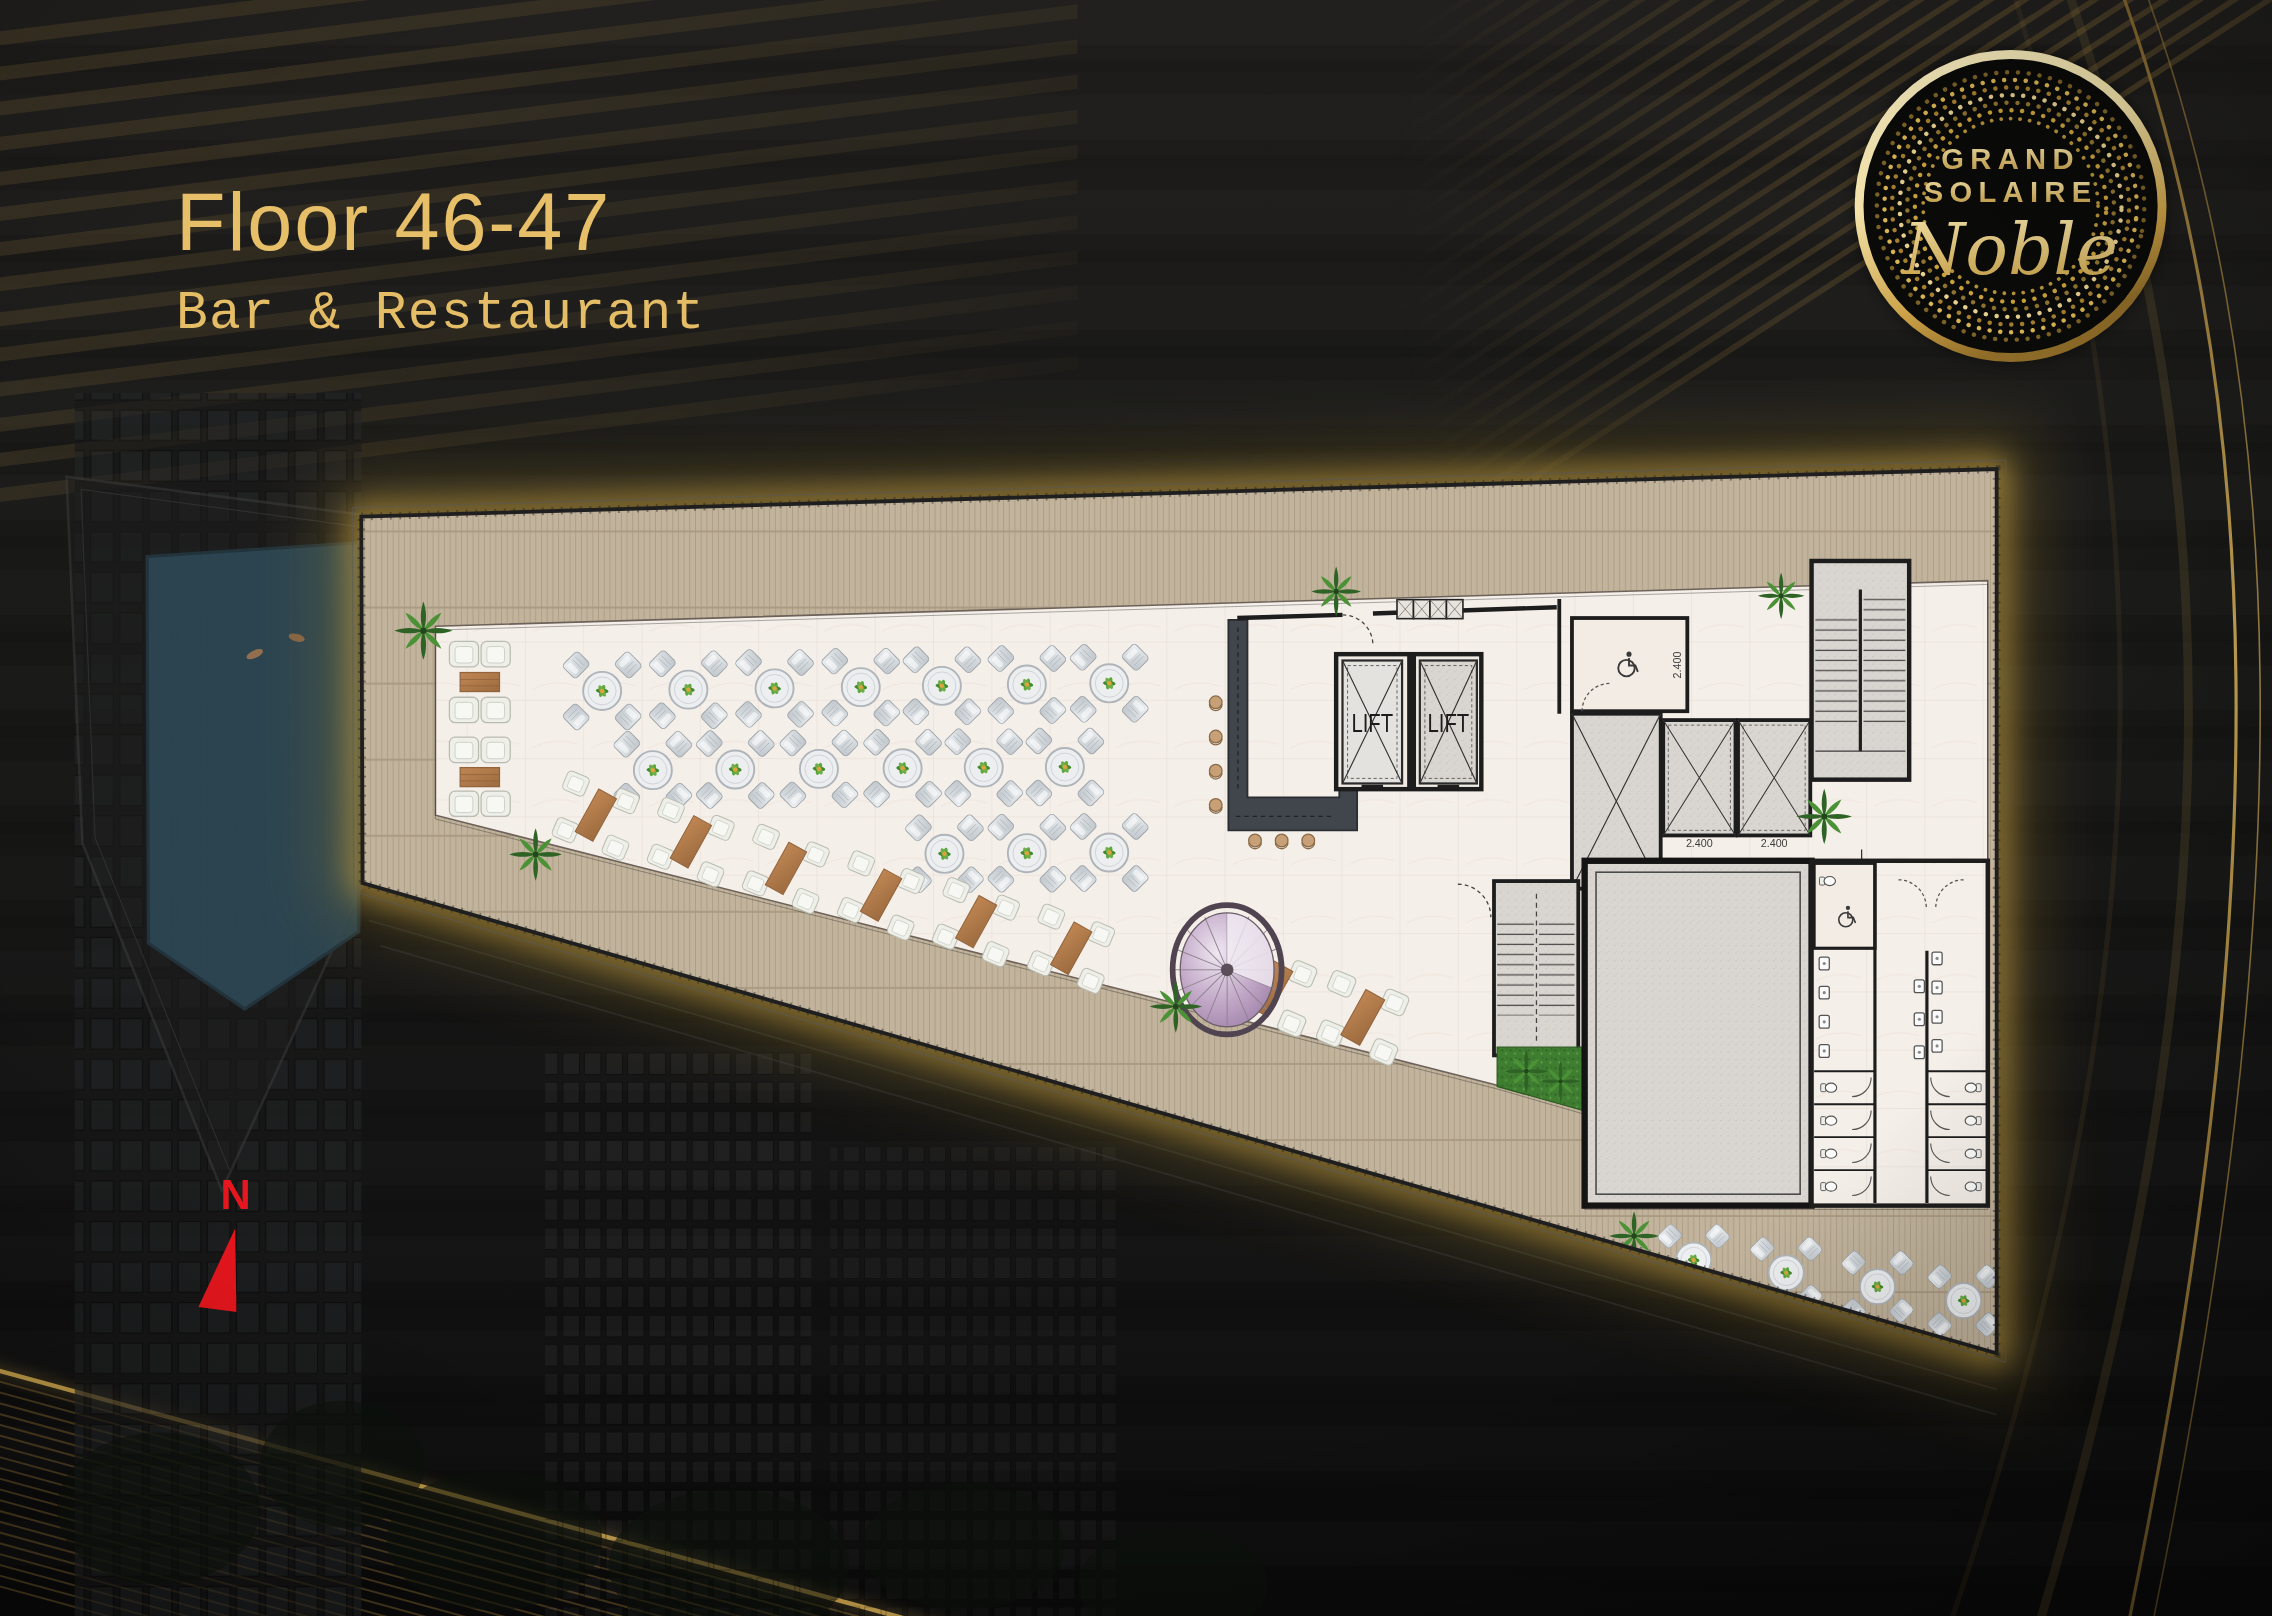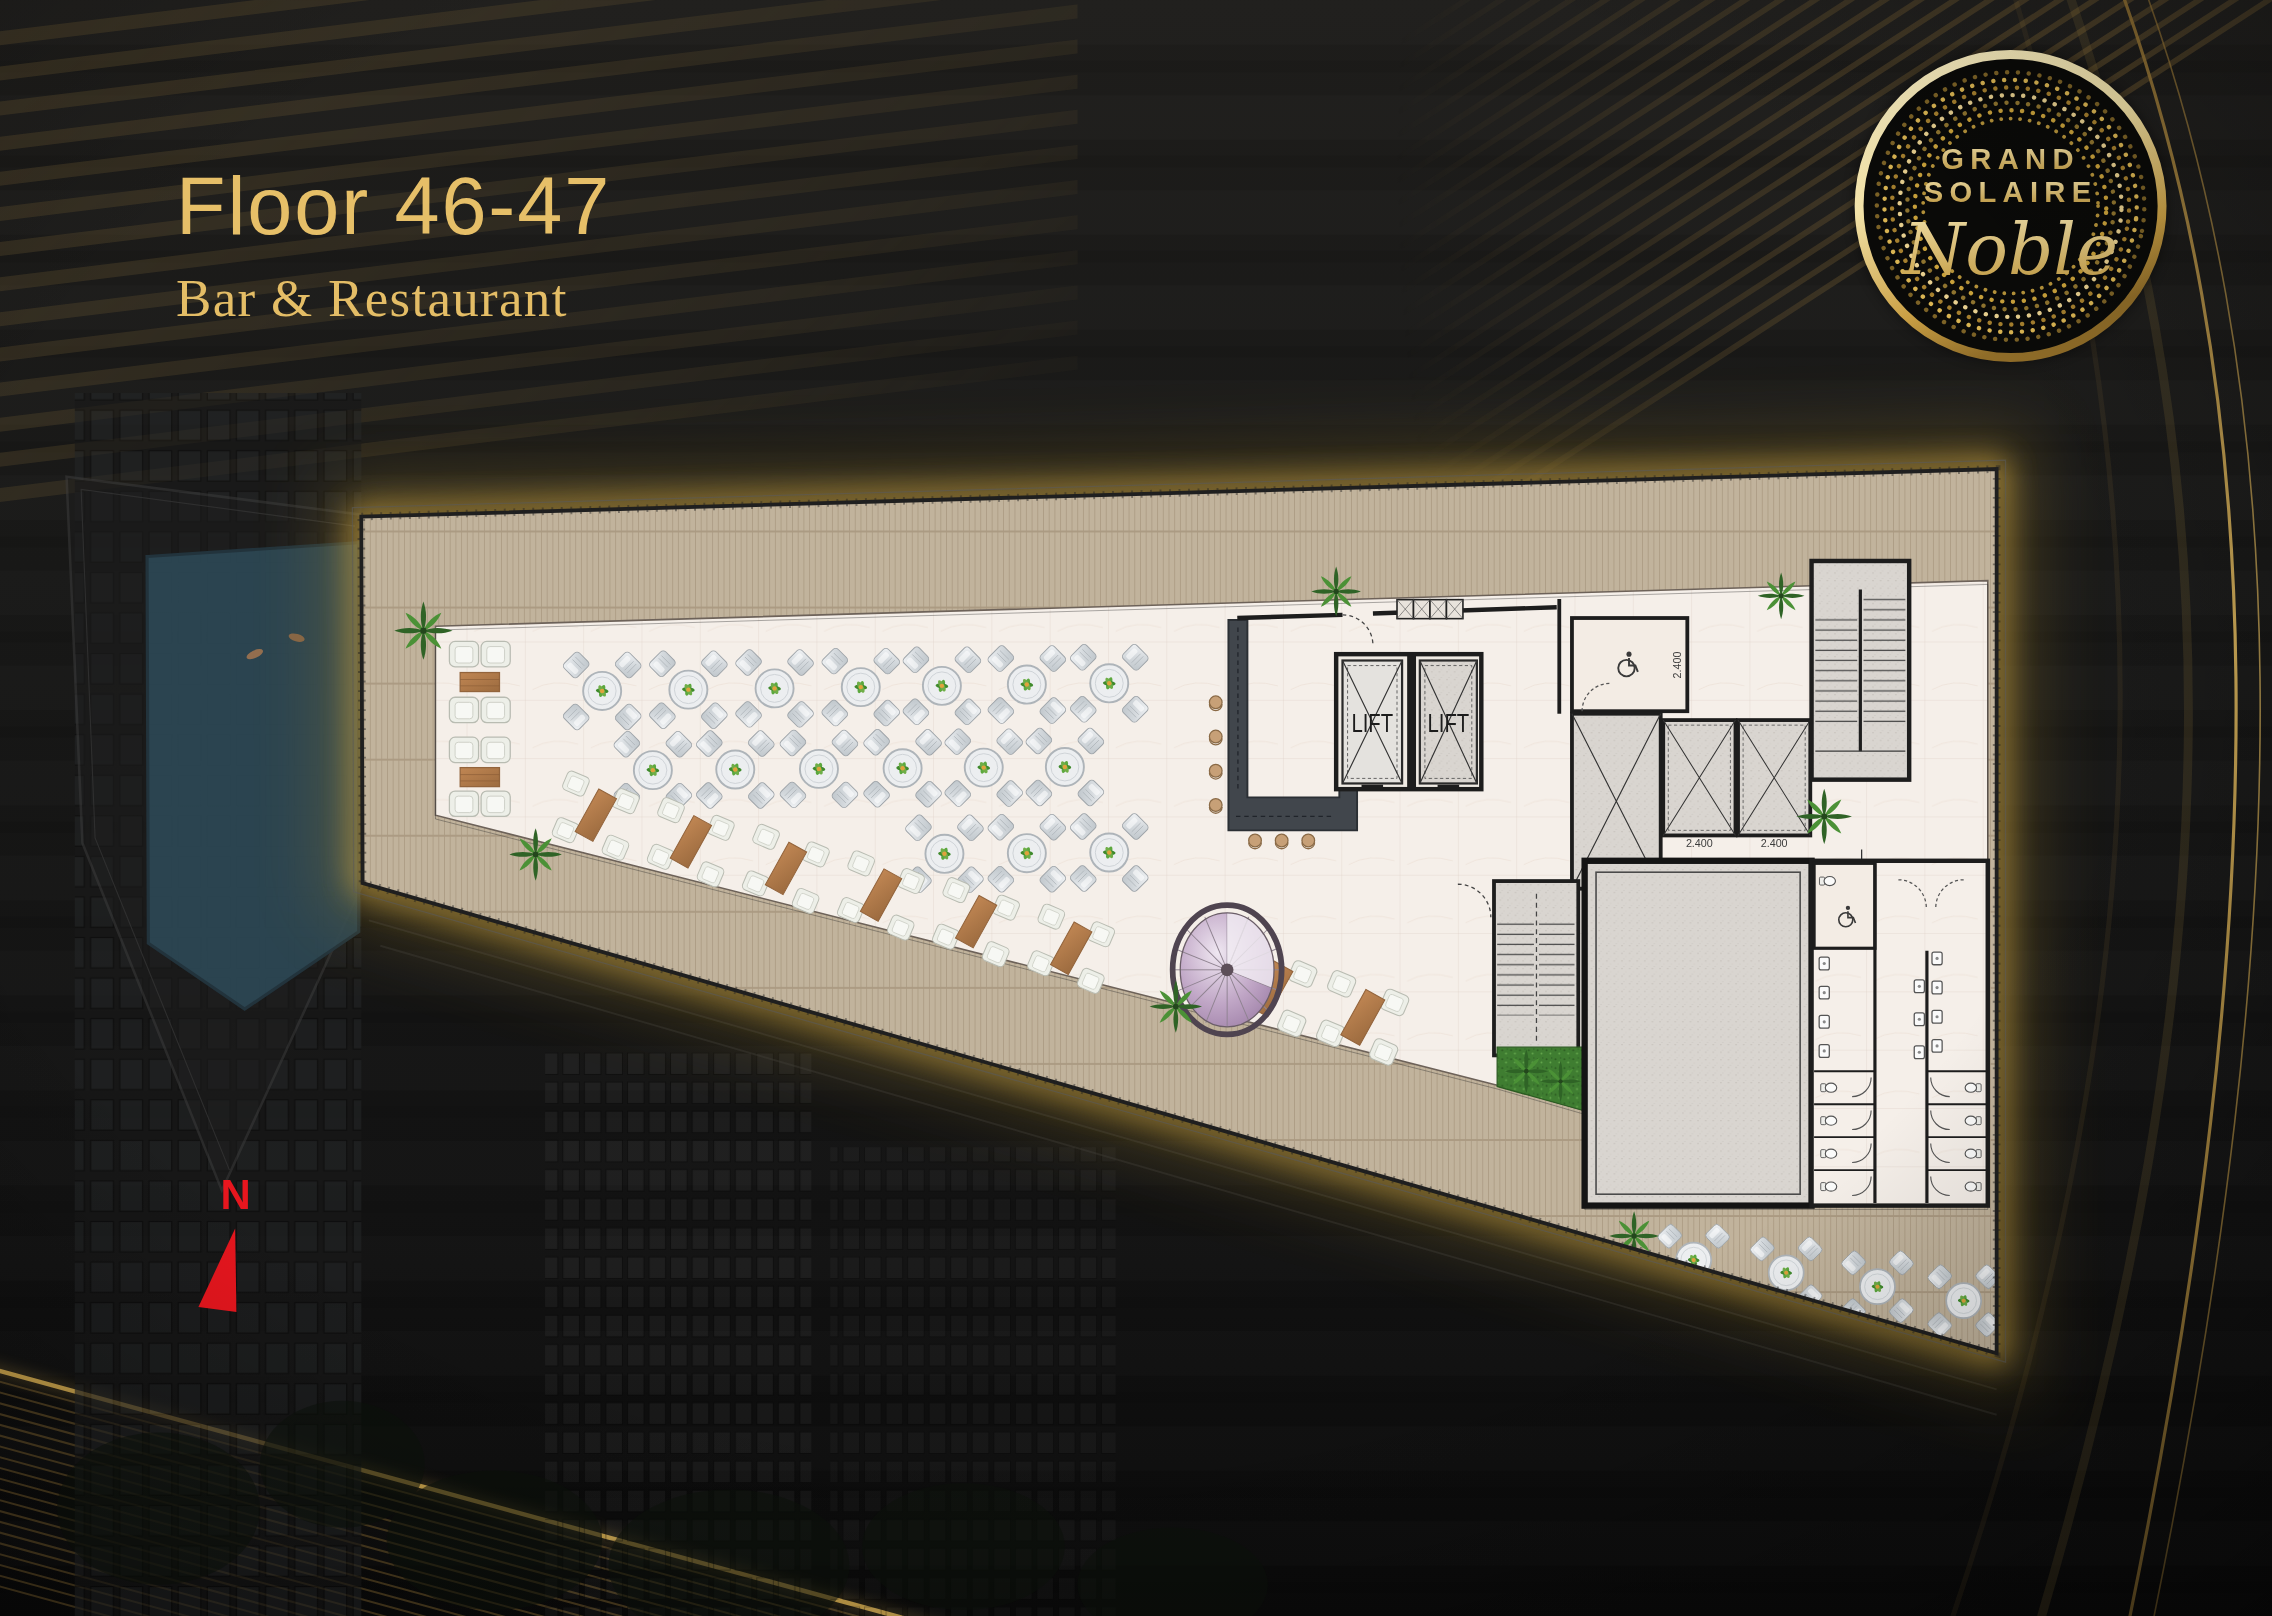--- a/index.html
+++ b/index.html
@@ -1,23 +1,23 @@
 <!DOCTYPE html>
 <html style="font-size:10px"><head>
 <meta charset="utf-8">
 <style>
   html,body{margin:0;padding:0;background:#0d0d0d;}
   #stage{position:relative;width:2273px;height:1617px;overflow:hidden;
          font-family:"Liberation Sans",sans-serif;background:#141414;}
   #plan-svg{position:absolute;left:0;top:0;width:100%;height:100%;display:block;}
-  .title-block{position:absolute;left:176px;top:160px;z-index:5;}
+  .title-block{position:absolute;left:176px;top:176px;z-index:5;}
   .title-block h1{margin:0;font-size:81px;font-weight:300;letter-spacing:1.9px;
                   color:#e6bf68;font-family:"Liberation Sans",sans-serif;}
   .title-block h2{margin:15px 0 0 0;font-size:53px;font-weight:300;letter-spacing:1.3px;
-                  color:#e4bd66;font-family:Liberation Serif, serif;}
+                  color:#e4bd66;font-family:Liberation Mono, monospace;}
   svg text{font-family:"Liberation Sans",sans-serif;}
   .logo-caps{font-weight:600;letter-spacing:10px;}
   .logo-script{font-family:"DejaVu Serif",serif;font-style:italic;font-weight:500;}
   .lift-label{font-size:42px;fill:#1c1c1c;letter-spacing:0px;}
   .dim-label{font-size:17px;fill:#3c3c3c;}
   .north-n{font-size:66px;font-weight:600;}
 </style>
 </head>
 <body>
 

